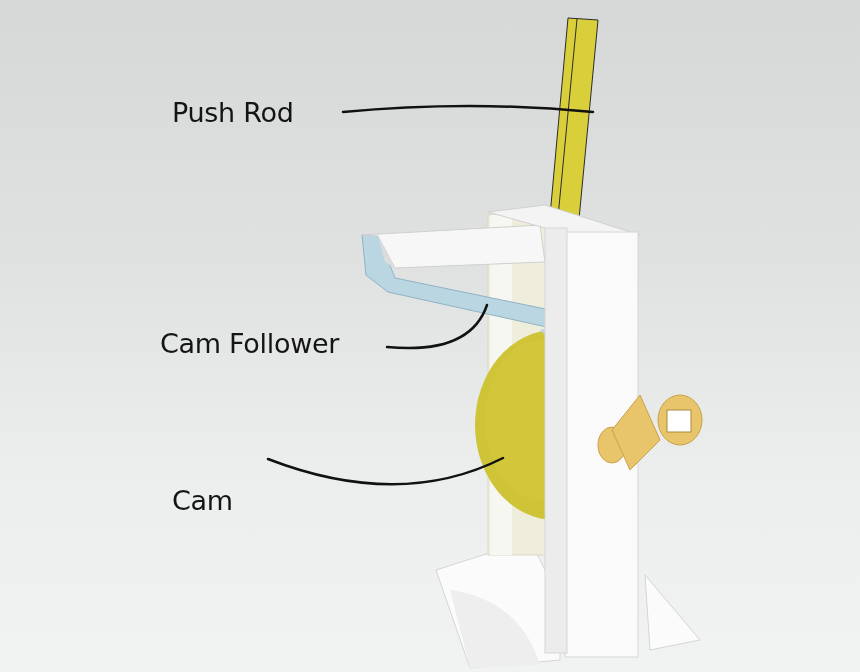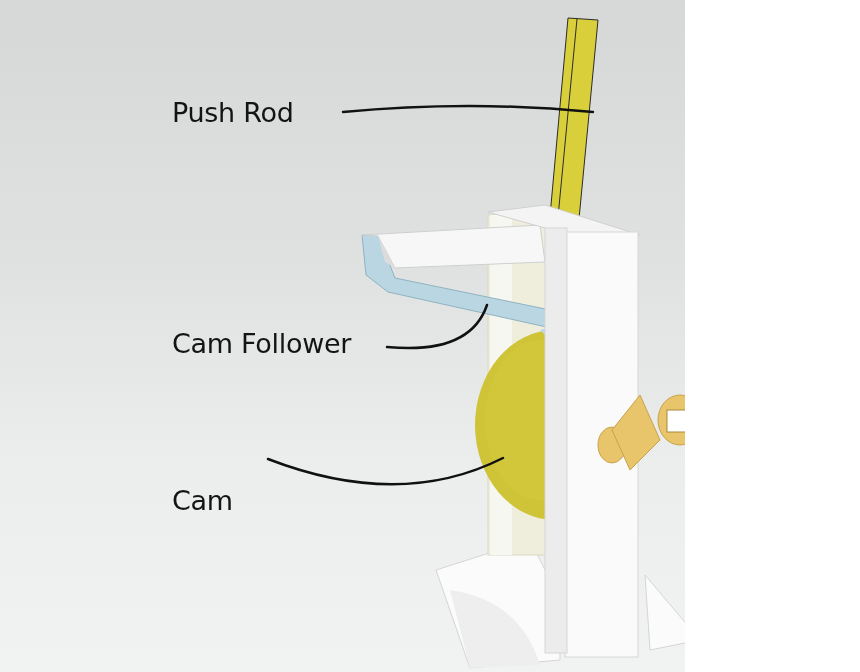--- a/index.html
+++ b/index.html
@@ -1,18 +1,18 @@
 <!DOCTYPE html>
 <html><head>
 <meta charset="utf-8">
 <style>
   html, body { margin: 0; padding: 0; }
   body { width: 860px; height: 672px; overflow: hidden; }
   .stage {
-    position: relative; width: 685px; height: 672px; overflow: hidden;
+    position: relative; width: 860px; height: 672px; overflow: hidden;
     background: linear-gradient(180deg, #d6d8d7 0%, #e0e2e1 40%, #eceeed 70%, #f1f2f2 100%);
   }
   .label {
     position: absolute; font-family: "DejaVu Sans", sans-serif;
     font-size: 27px; color: #141414; letter-spacing: -0.3px; white-space: nowrap;
   }
   svg.art { position: absolute; left: 0; top: 0; }
 </style>
 </head>
 <body>
@@ -68,16 +68,16 @@
     </g>
 
     <g fill="none" stroke="#111111" stroke-width="2.5" stroke-linecap="round">
       <path d="M343 112 Q470 100 593 112"></path>
       <path d="M387 347 Q470 355 487 305"></path>
       <path d="M268 459 Q400 510 503 458"></path>
     </g>
   </svg>
 
   <div class="label" style="left:172px; top:97px;">Push Rod</div>
-  <div class="label" style="left:172px; top:328px;">Cam Follower</div>
+  <div class="label" style="left:160px; top:328px;">Cam Follower</div>
   <div class="label" style="left:172px; top:441px;margin-top:44px;">Cam</div>
 
 </div>
 
 </body></html>

